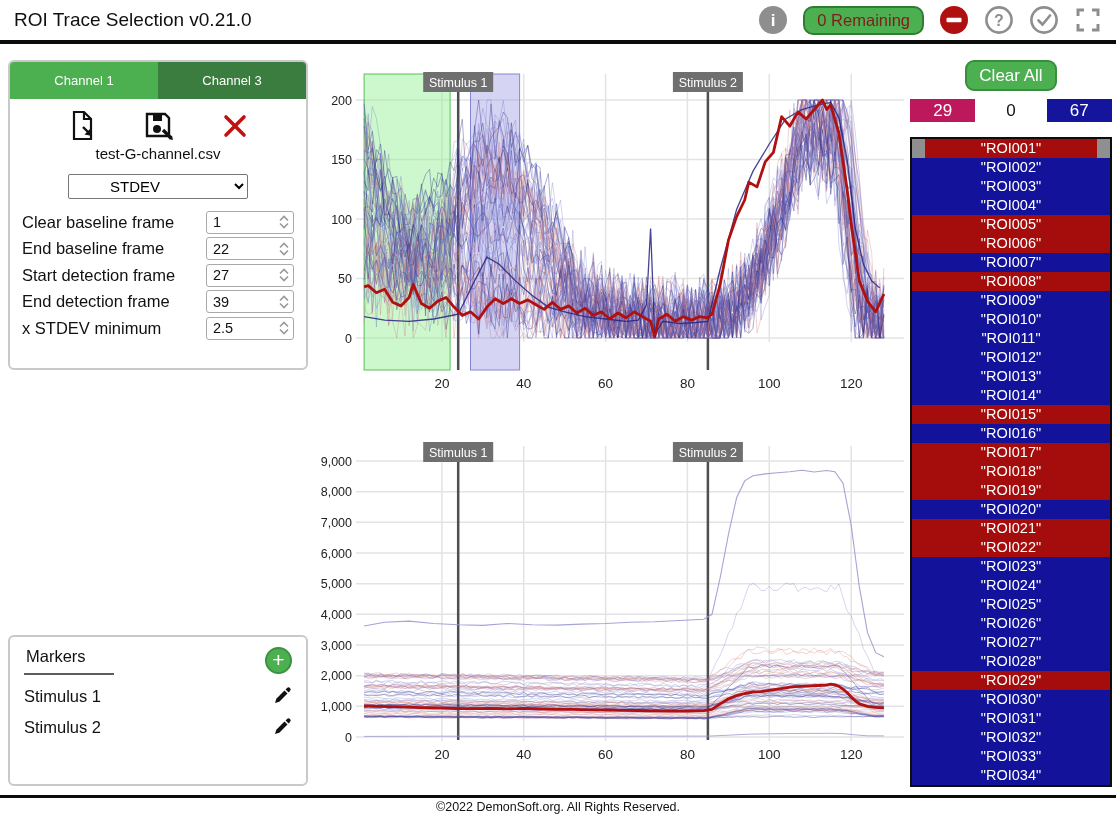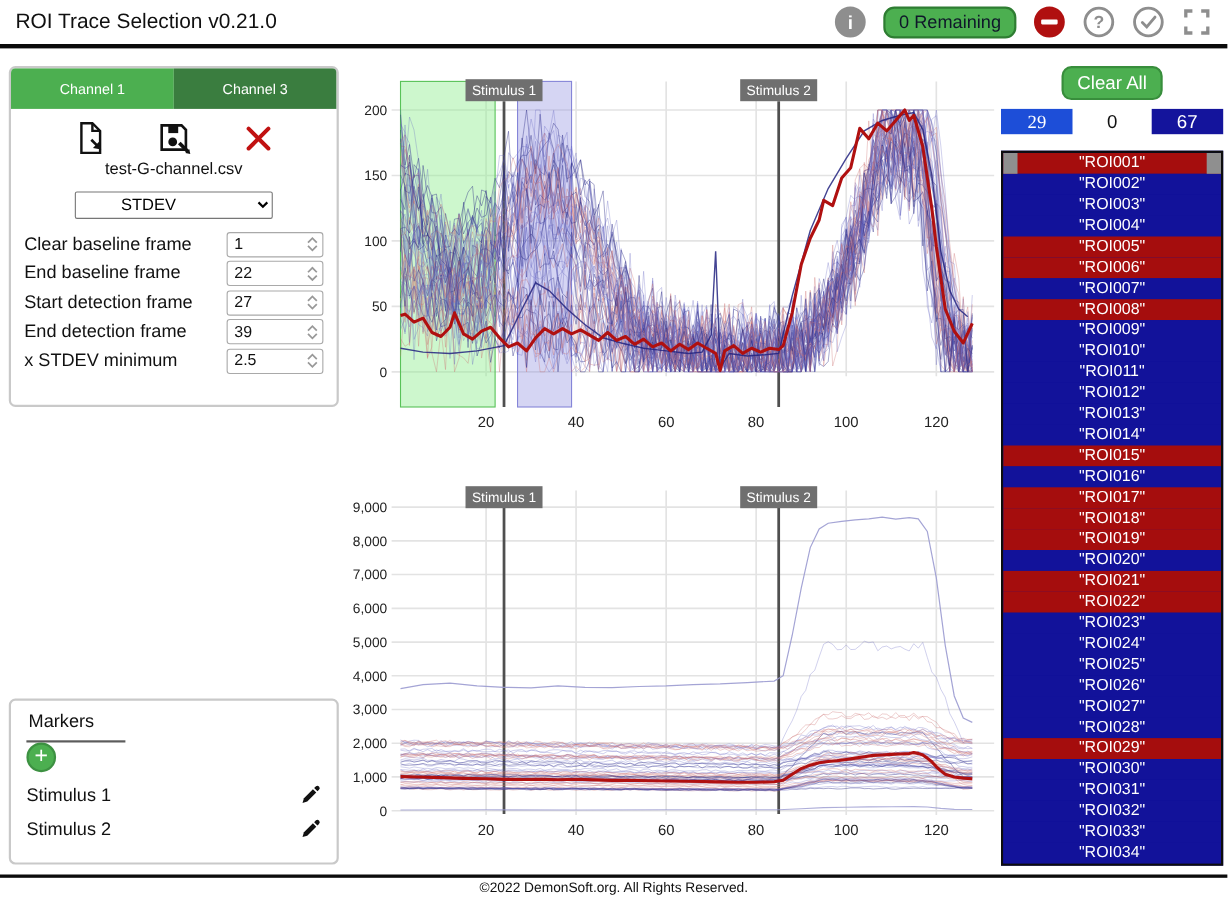--- a/index.html
+++ b/index.html
@@ -5,21 +5,21 @@
   html,body{margin:0;padding:0;}
   body{
     width:1116px;height:815px;position:relative;overflow:hidden;
     background:#ffffff;font-family:"Liberation Sans",sans-serif;color:#111;
   }
   
   .header{position:absolute;top:0;left:0;width:1116px;height:44px;display:flex;align-items:center;
     padding:0 14px;box-sizing:border-box;border-bottom:4px solid #0b0b0b;background:#fff;gap:21px;}
   .app-title{font-size:19px;color:#101010;}
   .header-icons{margin-left:auto;display:flex;align-items:center;gap:15px;}
-  .badge{background:#4caf50;border:2px solid #2e7d32;color:#0f172a;font-size:16.5px;
+  .badge{background:#4caf50;border:2px solid #2e7d32;color:#7f1d1d;font-size:16.5px;
     padding:3px 12px;border-radius:10px;}
   .icon-btn{display:flex;align-items:center;justify-content:center;cursor:pointer;}
   
   .panel{position:absolute;border:2px solid #c9c9c9;border-radius:6px;background:#fff;box-sizing:border-box;}
   #config-panel{left:8px;top:60px;width:300px;height:310px;}
   #markers-panel{left:8px;top:635px;width:300px;height:151px;padding:10px 14px;}
   .chan-tabs{display:flex;height:37px;border-radius:4px 4px 0 0;overflow:hidden;}
   .chan-tab{flex:1;display:flex;align-items:center;justify-content:center;color:#fff;font-size:13px;cursor:pointer;}
   .chan-tab.active{background:#4caf50;}
   .chan-tab.inactive{background:#3a7d3f;}
@@ -33,37 +33,37 @@
     border:1px solid #767676;border-radius:2px;background:#fff;padding-left:37px;}
   .fields{margin:10px 12px 0 12px;}
   .field-row{display:flex;align-items:center;justify-content:space-between;height:26.5px;}
   .field-label{font-size:16.5px;}
   .num-wrap{position:relative;width:88px;}
   .num-wrap input{width:100%;height:23px;box-sizing:border-box;border:1px solid #a9a9a9;border-radius:3px;
     font-size:14.5px;font-family:"Liberation Sans",sans-serif;padding:1px 20px 1px 6px;color:#111;}
   .spinner{position:absolute;right:2px;top:2px;width:17px;height:19px;display:flex;flex-direction:column;
     align-items:center;justify-content:center;gap:1px;cursor:pointer;}
   
-  .markers-head{display:flex;align-items:flex-start;justify-content:space-between;flex-direction:column;}
+  .markers-head{display:flex;align-items:flex-start;justify-content:space-between;}
   .markers-title{font-size:16.5px;border-bottom:2px solid #5c5c5c;padding:0 28px 7px 2px;}
   .add-btn{width:27px;height:27px;border-radius:50%;background:#4caf50;border:2px solid #temp;
     border:2px solid #3d9142;color:#fff;display:flex;align-items:center;justify-content:center;
     font-size:21px;line-height:1;cursor:pointer;box-sizing:border-box;padding-bottom:2px;}
   .marker-row{display:flex;align-items:center;justify-content:space-between;margin-top:11px;font-size:16.5px;}
   
   #chart-top{position:absolute;left:312px;top:52px;}
   #chart-bottom{position:absolute;left:312px;top:434px;}
   svg text{font-family:"Liberation Sans",sans-serif;}
   
   .clear-all{position:absolute;left:965px;top:60px;width:92px;height:31px;background:#4caf50;
     border:2px solid #388e3c;border-radius:9px;color:#fff;font-size:17px;display:flex;align-items:center;
     justify-content:center;cursor:pointer;box-sizing:border-box;}
   .counts{position:absolute;left:910px;top:99px;width:202px;display:flex;gap:3px;}
   .count-box{flex:1;height:23px;display:flex;align-items:center;justify-content:center;font-size:17px;}
-  .count-red{background:#1d4ed8;color:#fff;font-family:Liberation Serif, serif;}
+  .count-red{background:#be185d;color:#fff;}
   .count-none{background:#ffffff;color:#111;}
   .count-blue{background:#14149c;color:#fff;}
   .roi-list{position:absolute;left:910px;top:137px;width:202px;height:650px;border:2px solid #0d0d0d;
     box-sizing:border-box;background:#12129a;overflow:hidden;}
   .roi-row{height:19px;line-height:19px;text-align:center;color:#fff;font-size:14.5px;cursor:pointer;
     display:flex;align-items:stretch;}
   .roi-row .roi-label{flex:1;line-height:19px;}
   .roi-row.red{background:#a50d0d;}
   .roi-row.blue{background:#12129a;}
   .handle{width:13px;background:#8f8f8f;}

